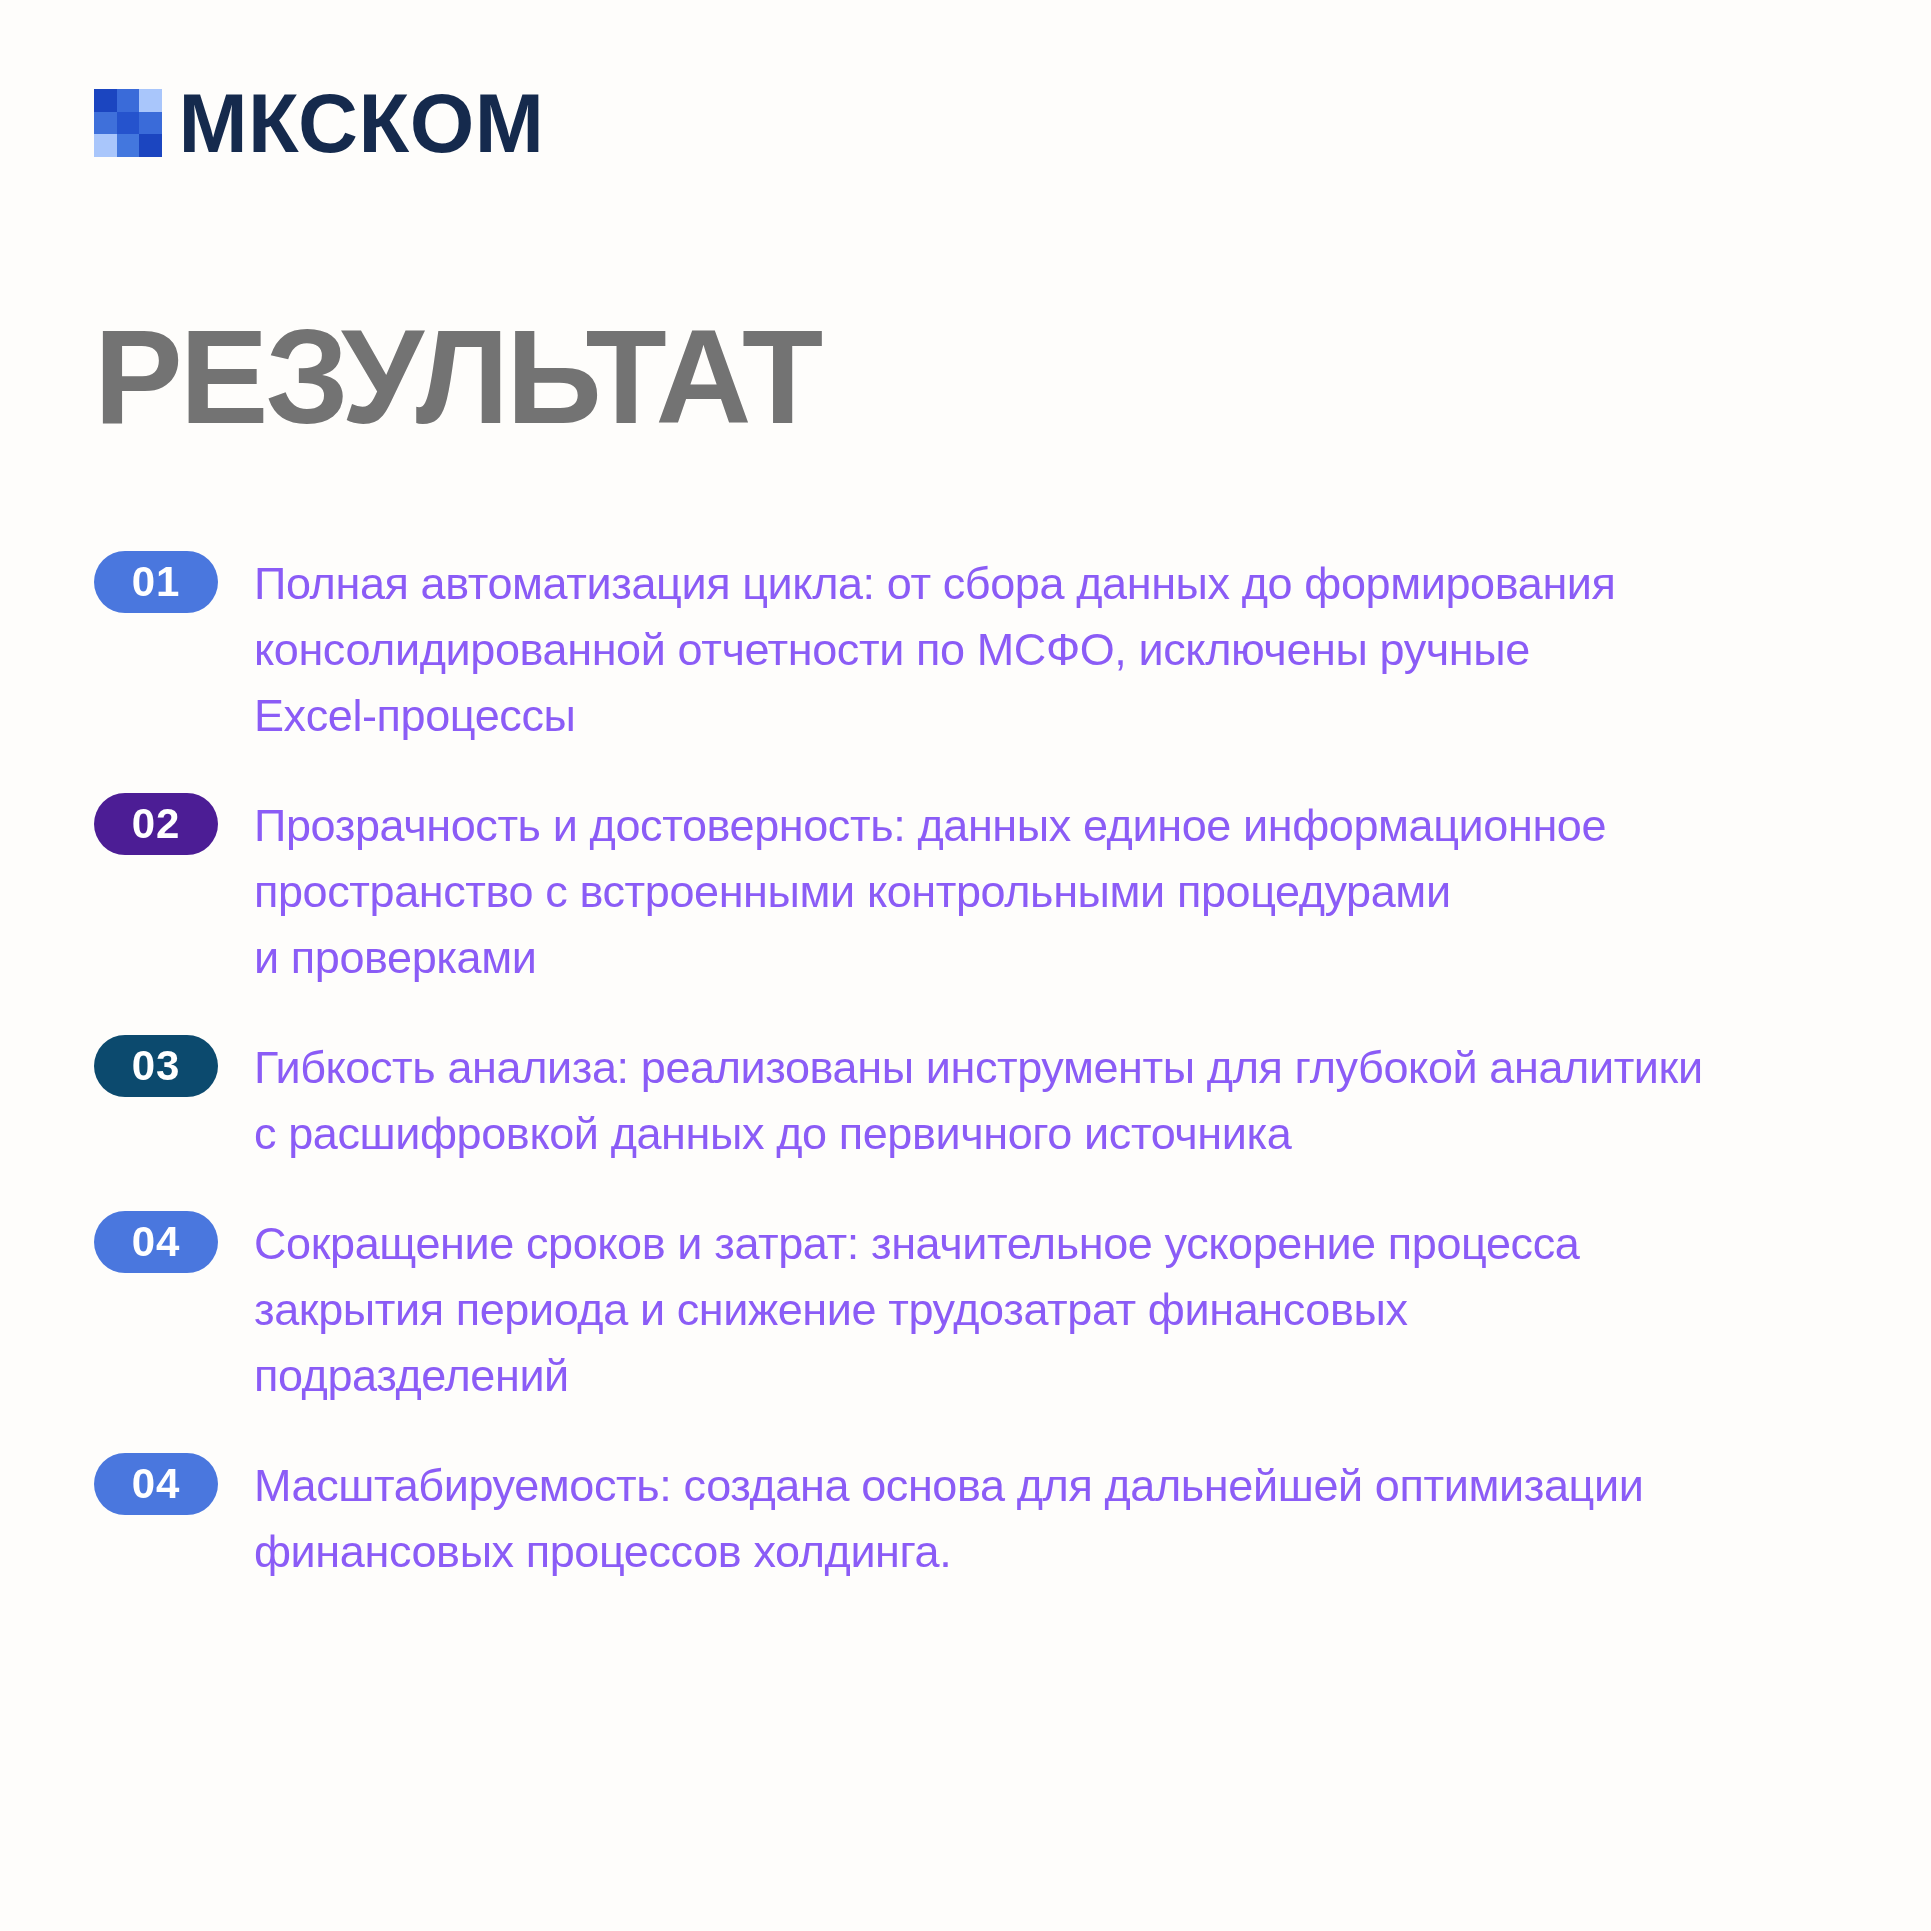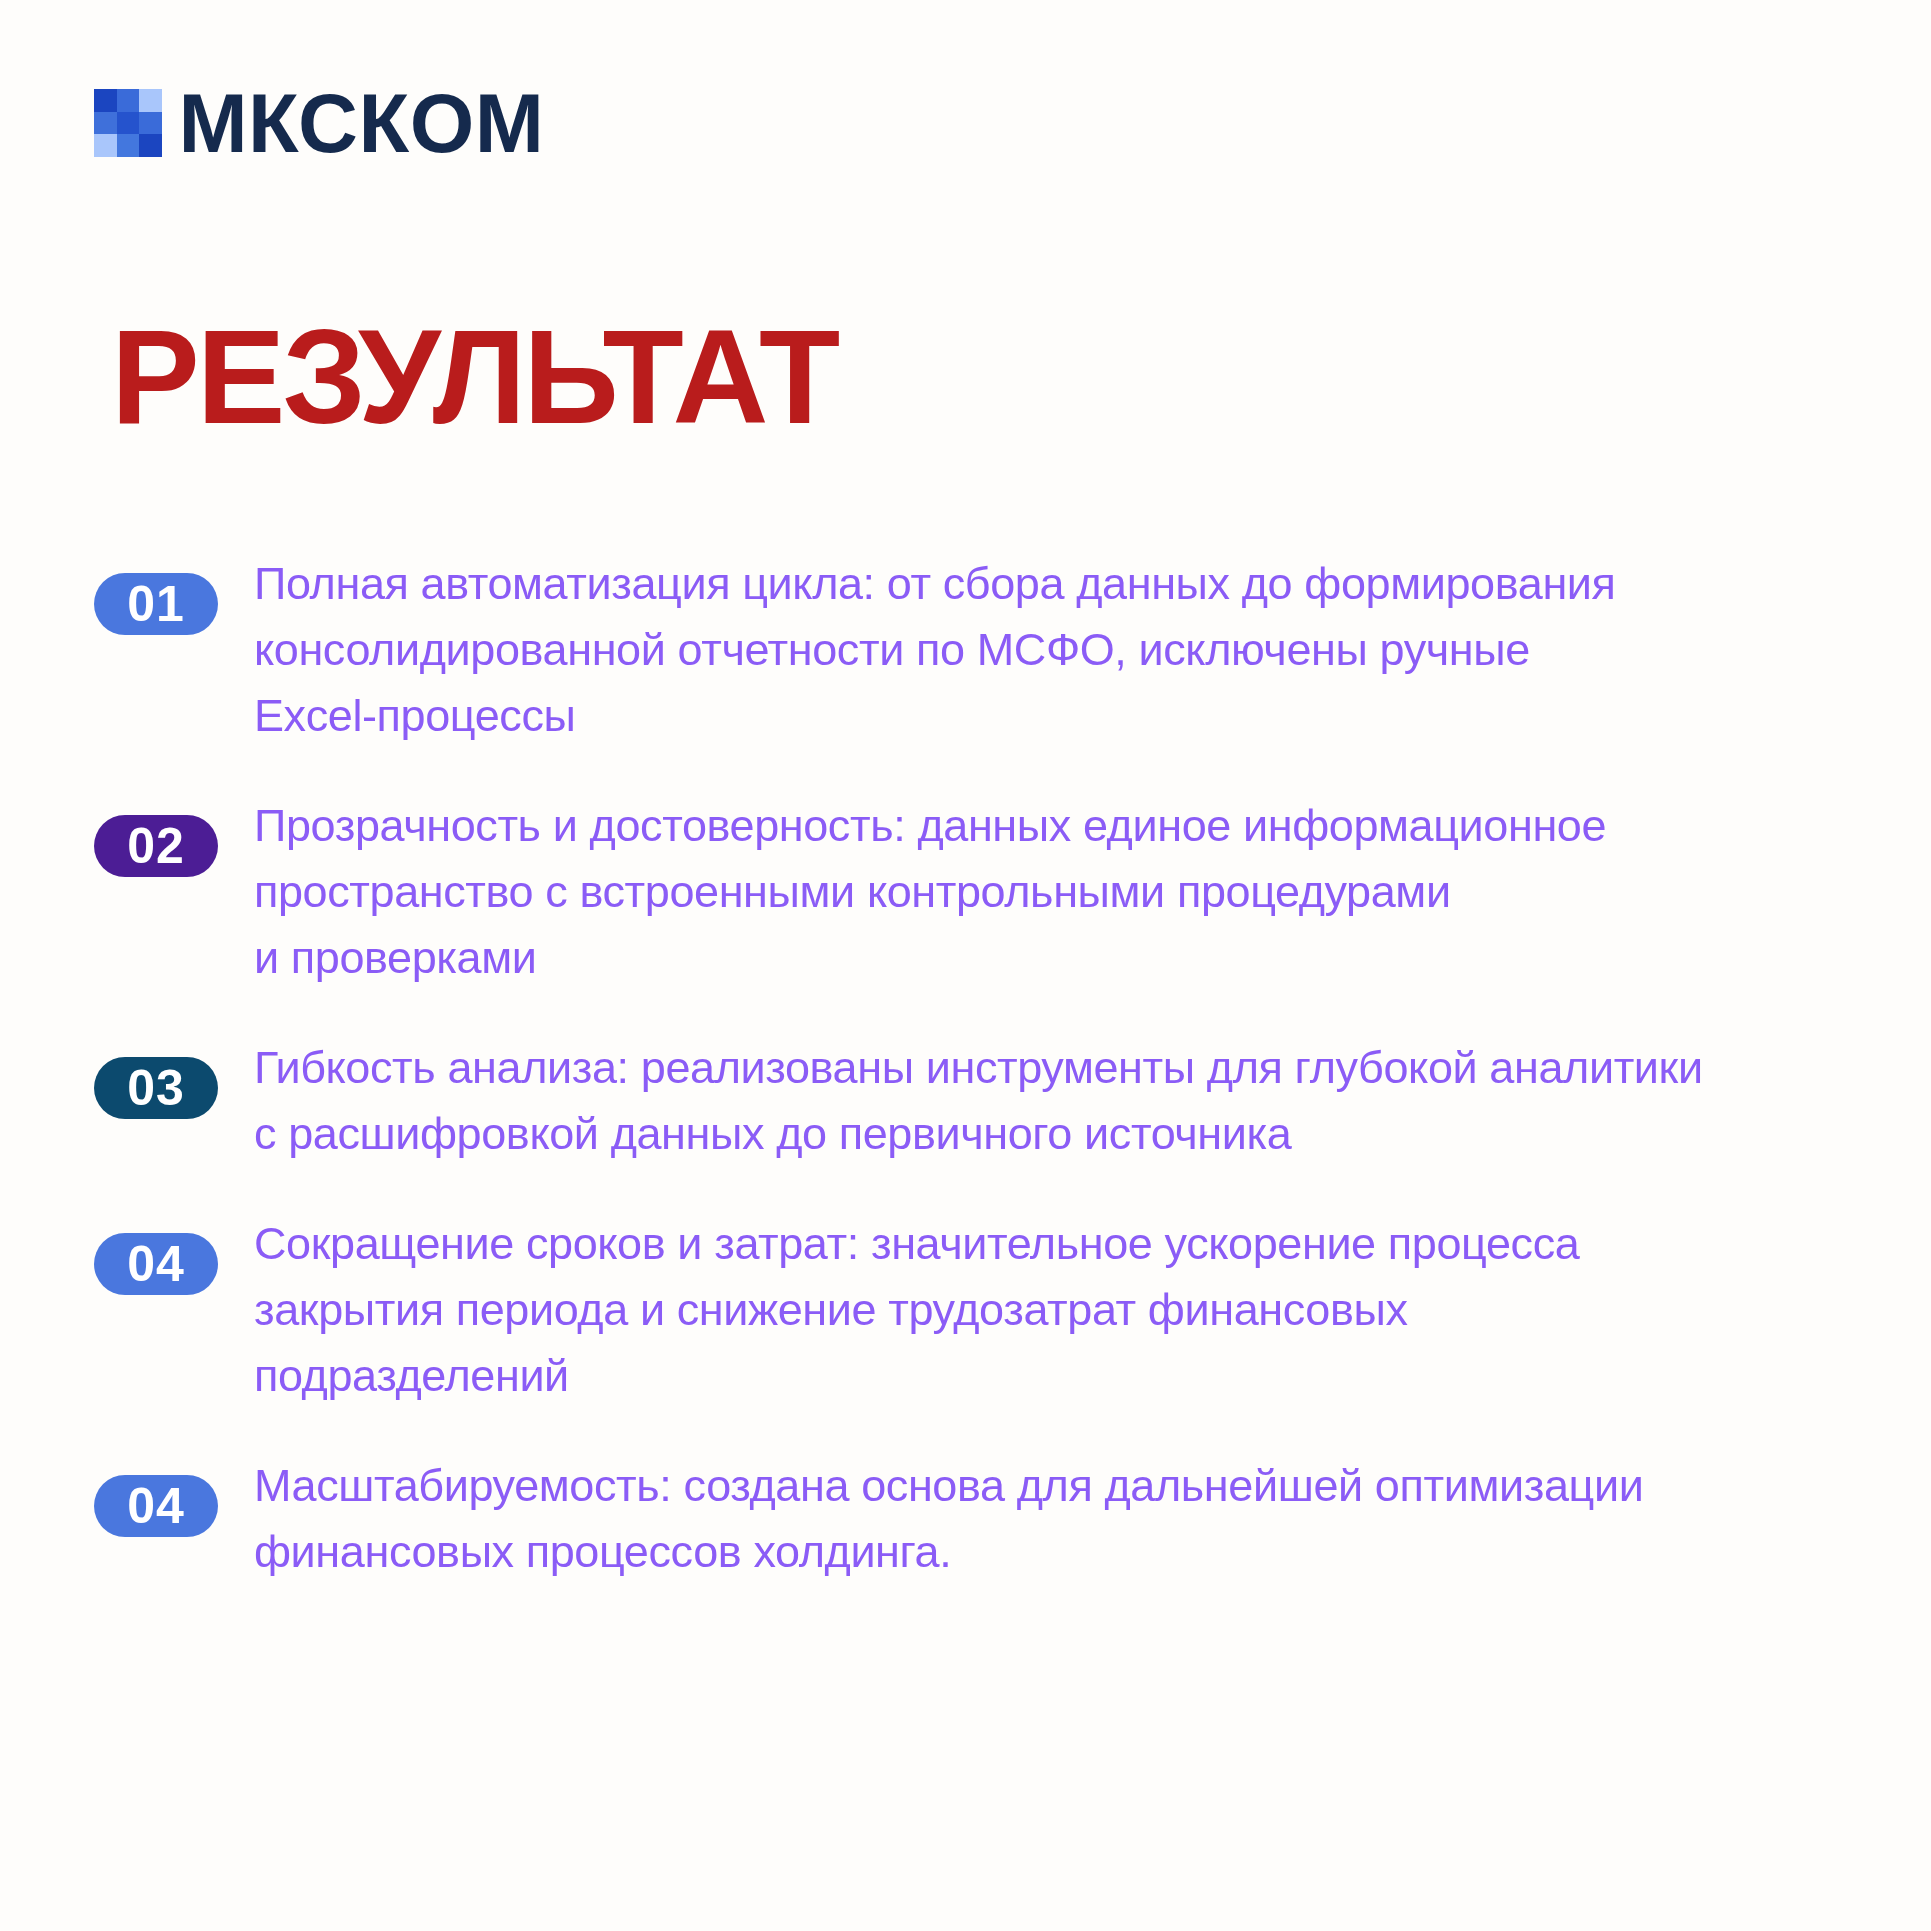--- a/index.html
+++ b/index.html
@@ -35,51 +35,51 @@
     font-size: 83px;
     font-weight: 800;
     letter-spacing: 0.5px;
     color: #152a4d;
     line-height: 1;
     white-space: nowrap;
   }
 
   
   h1.page-title {
-    margin: 154px 0 0 17px;
+    margin: 154px 0 0 0;
     font-size: 133px;
     line-height: 1;
     font-weight: 700;
     letter-spacing: -2.9px;
-    color: #b91c1c;
+    color: #737373;
   }
 
   
   ul.results {
     list-style: none;
     margin: 107px 0 0 0;
     padding: 0;
     display: flex;
     flex-direction: column;
     gap: 44px;
   }
   li.result-item {
     display: flex;
     align-items: flex-start;
     gap: 36px;
   }
   .num-badge {
     flex: 0 0 auto;
     width: 124px;
     height: 62px;
-    margin-top: 22px;
+    margin-top: 0;
     border-radius: 31px;
     background: #4a77de;
     color: #ffffff;
-    font-size: 50px;
+    font-size: 42px;
     font-weight: 700;
     letter-spacing: 1px;
     display: flex;
     align-items: center;
     justify-content: center;
   }
   .result-text {
     margin: 0;
     font-size: 45px;
     line-height: 66px;

